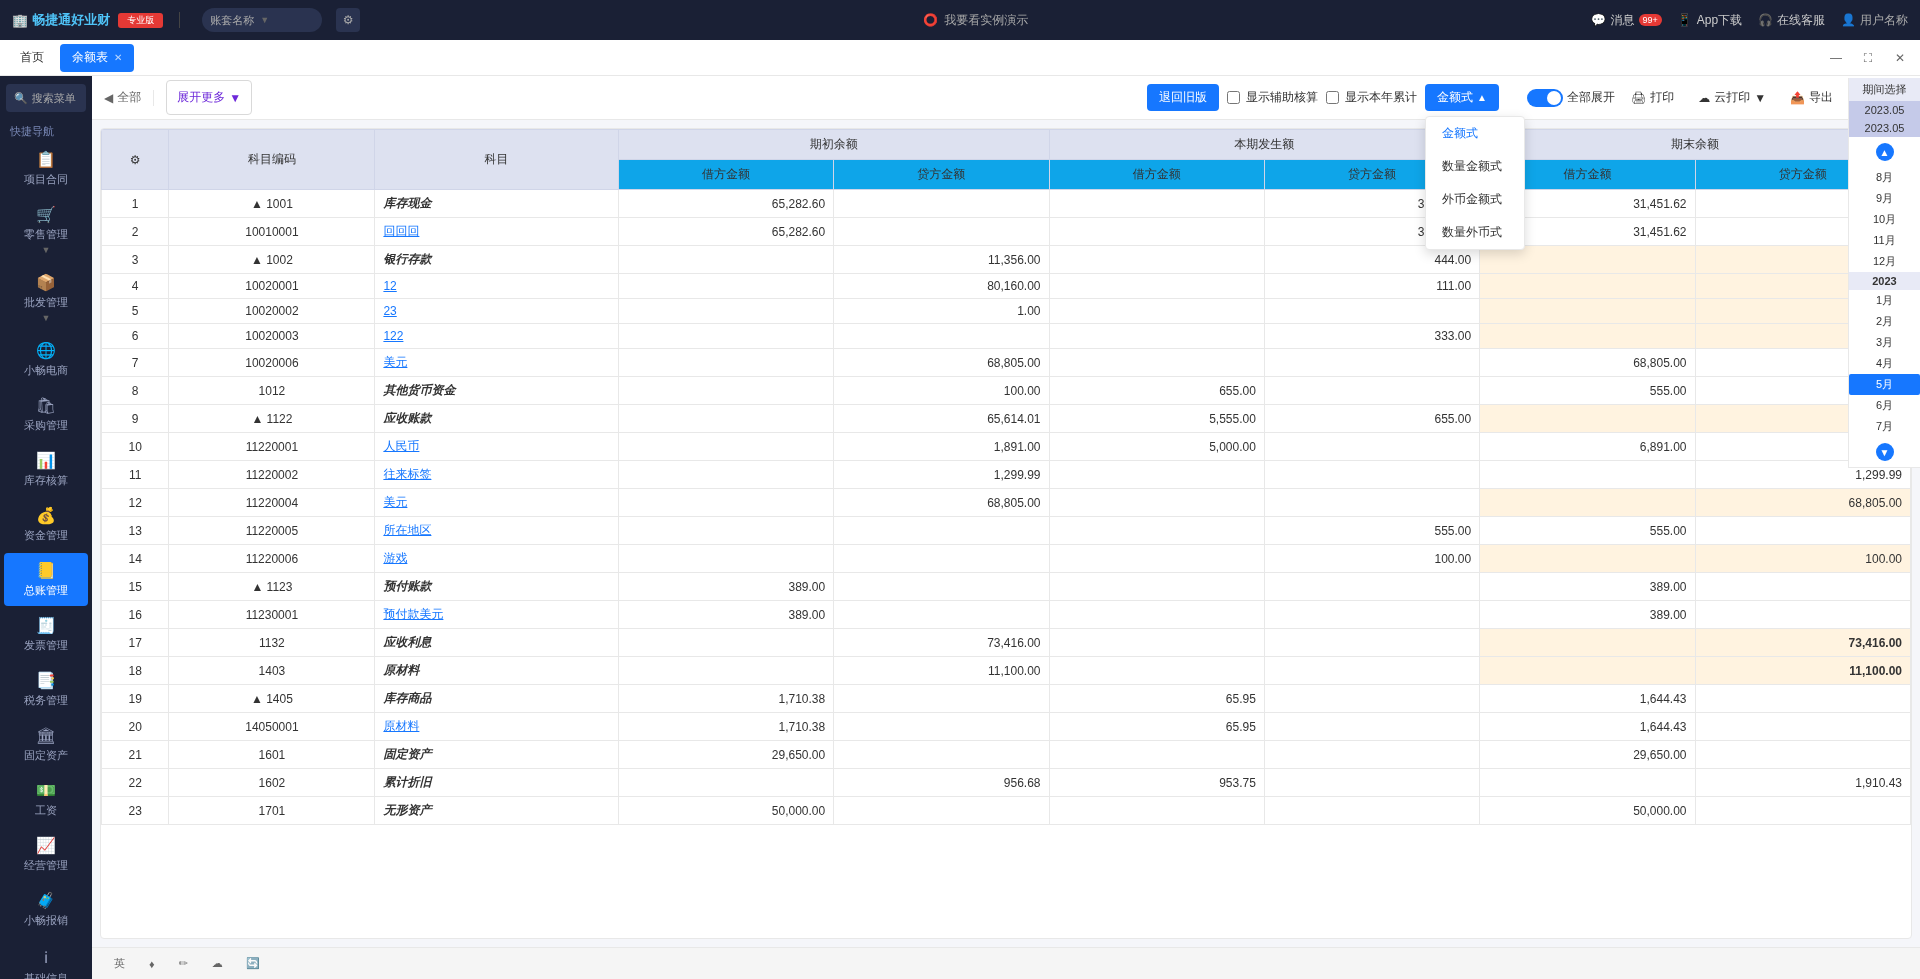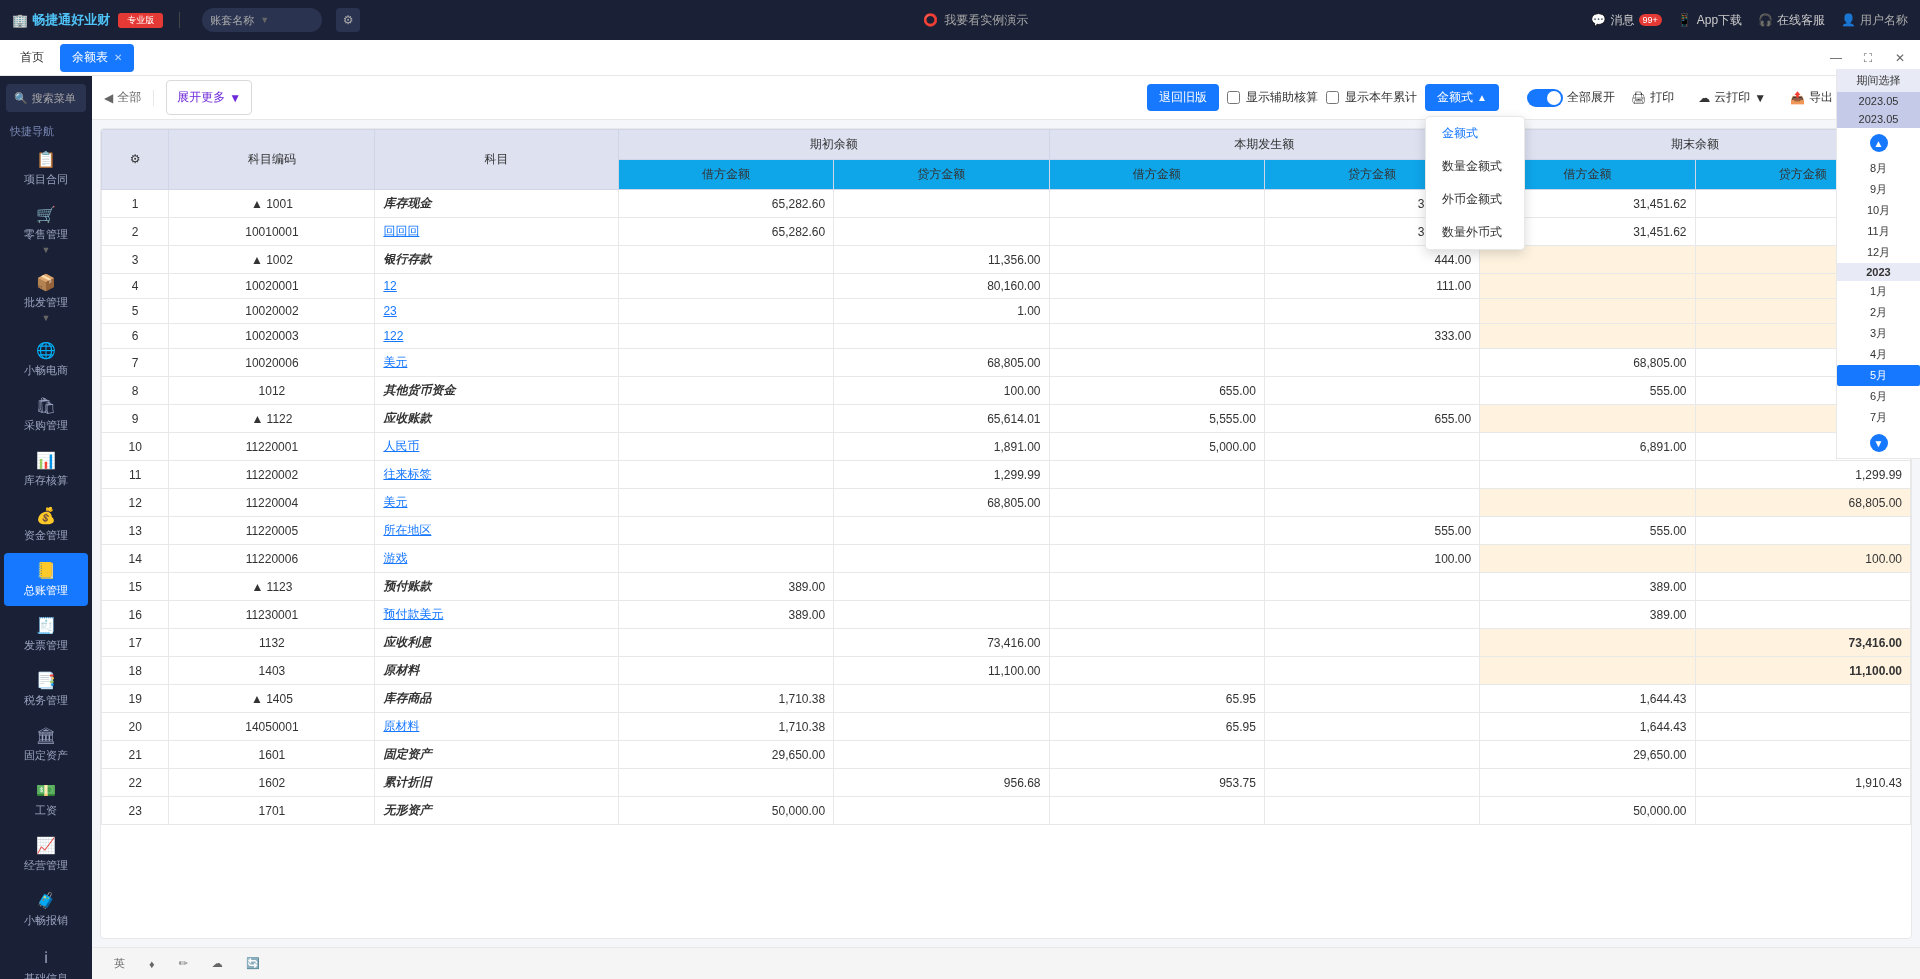--- a/index.html
+++ b/index.html
@@ -213,42 +213,41 @@
       text-align: center;
       font-weight: 500;
       color: #333;
       white-space: nowrap;
       position: sticky;
       top: 0;
       z-index: 10;
     }
     .data-table thead tr:first-child th {
       background: #dde1f0;
-      font-family: Liberation Serif, serif;
     }
     .data-table tbody tr td {
       border: 1px solid #e8e8e8;
       padding: 5px 8px;
       text-align: center;
       color: #333;
     }
     .data-table tbody tr td.num { text-align: right; }
     .data-table tbody tr td.text-left { text-align: left; }
     .td-highlight { background: #fff3e0 !important; }
     .row-number { color: #999; }
     .account-code { font-size: 12px; }
     .account-name { color: #1677ff; text-decoration: underline; cursor: pointer; }
     .account-name-bold { font-weight: bold; color: #333; font-style: italic; }
 
     
     .period-panel {
       position: fixed;
       right: 0;
-      top: 69px;
-      width: 84px;
+      top: 78px;
+      width: 72px;
       background: #fff;
       border-left: 1px solid #e8e8e8;
       border-bottom: 1px solid #e8e8e8;
       font-size: 11px;
       z-index: 50;
     }
     .period-header {
       background: #e8eaf6;
       padding: 4px 6px;
       font-size: 11px;

